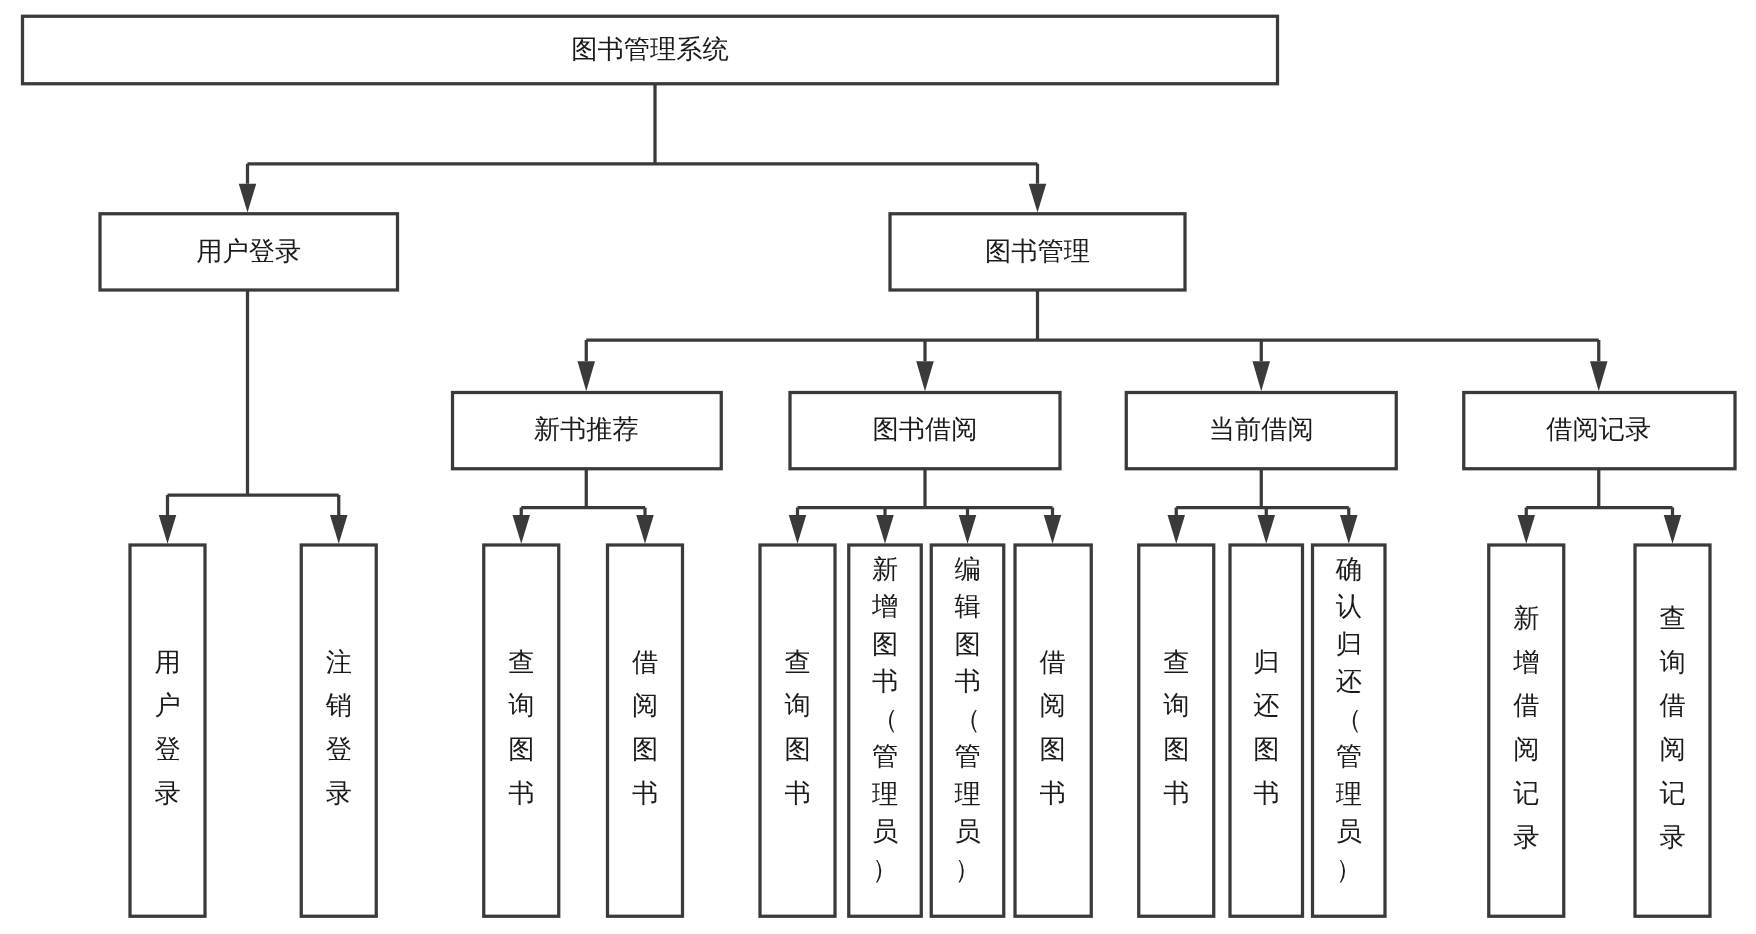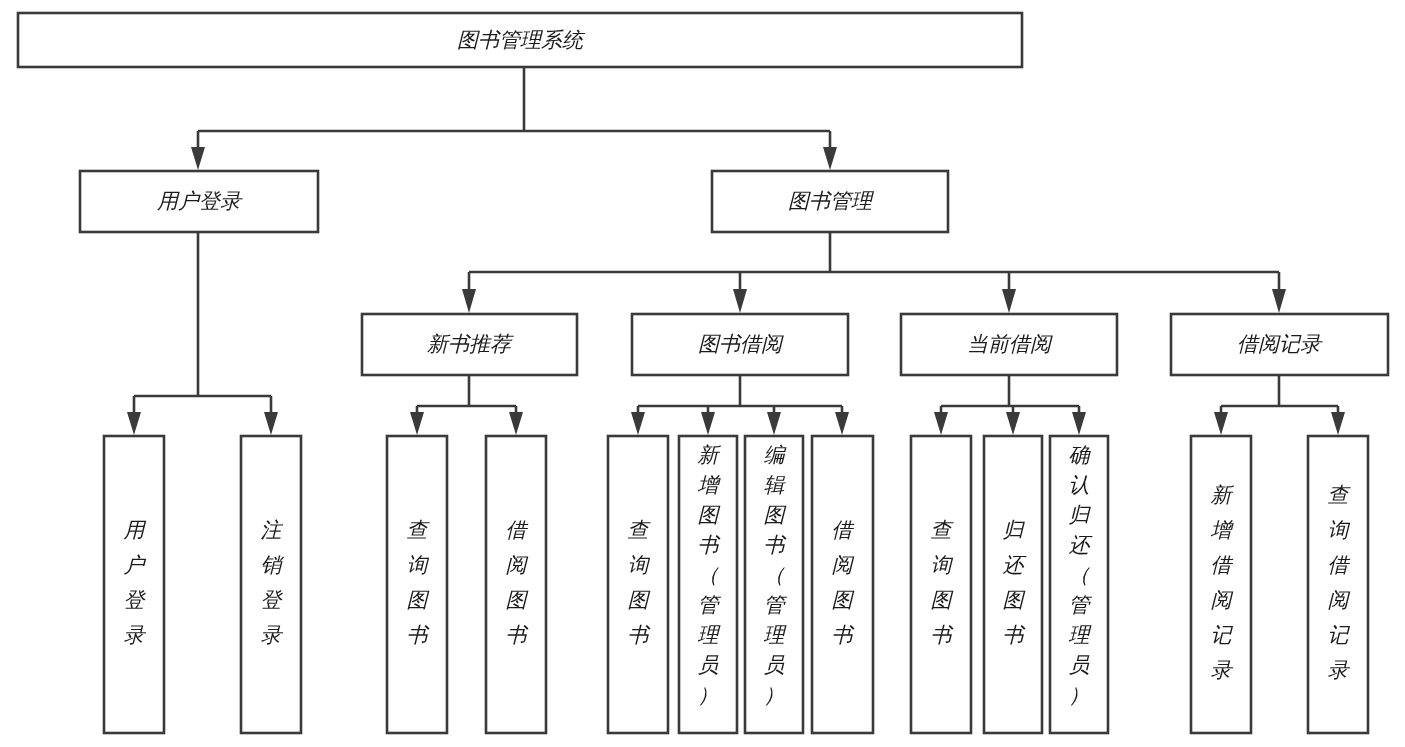--- a/index.html
+++ b/index.html
@@ -12,21 +12,20 @@
     width: 1405px;
     height: 747px;
     font-family: "DejaVu Sans", "Liberation Sans", sans-serif;
     overflow: hidden;
     position: relative;
   }
   #diagram-root {
     position: relative;
     width: 1405px;
     height: 652px;
-    font-style: italic;
   }
   svg.diagram-canvas {
     position: absolute;
     top: 0;
     left: 0;
     width: 1405px;
     height: 747px;
     display: block;
   }
   .node-box {

